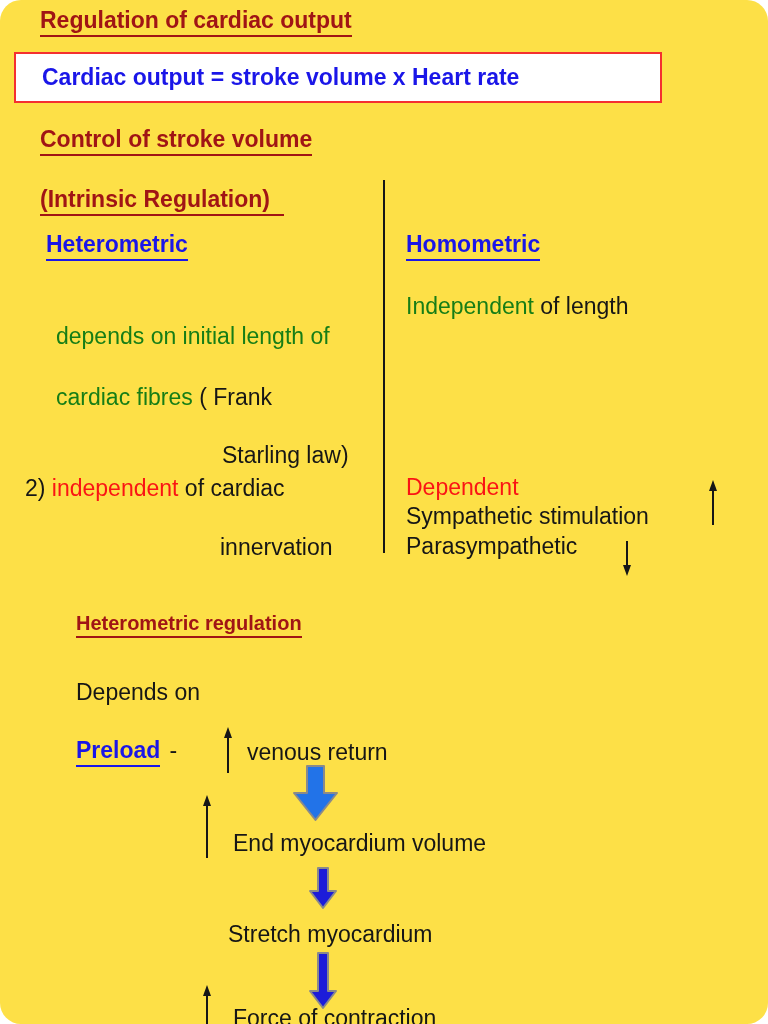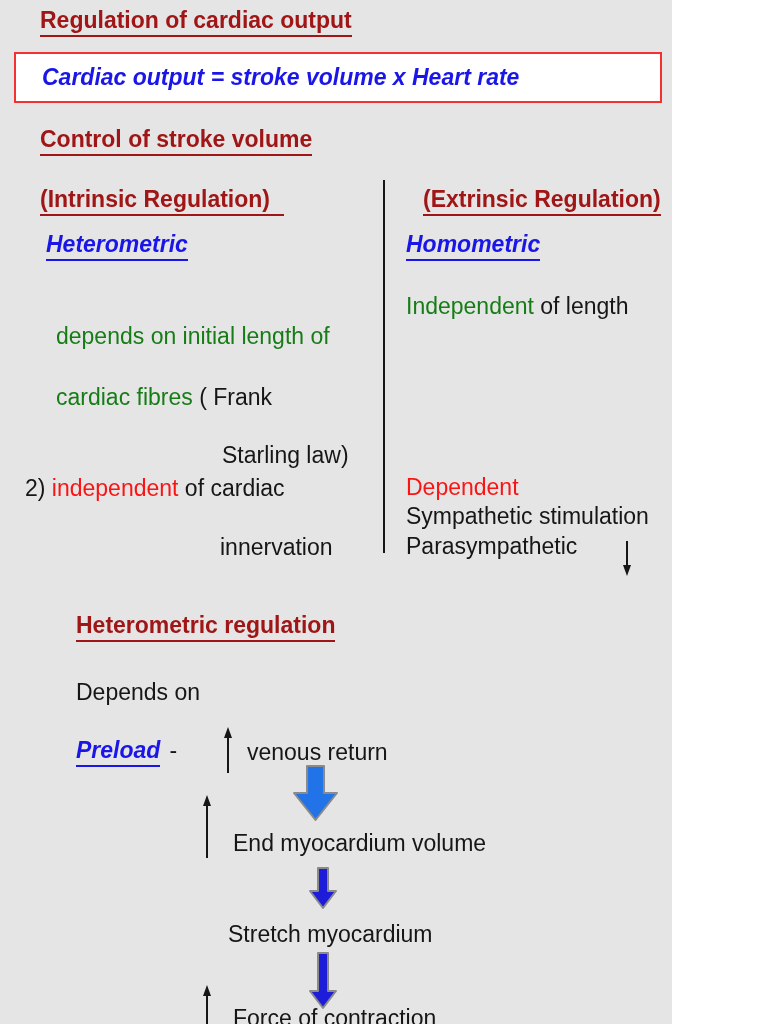--- a/index.html
+++ b/index.html
@@ -1,37 +1,37 @@
 <!DOCTYPE html>
 <html style="--dark-red: #A01515; --blue: #1A16E8; --green: #167D16; --red: #FA1414; --black: #161616; --box-border: #F43030; --divider: #2e2e2e; --arrow-blue-light: #2273E8; --arrow-blue-dark: #1C1CD9; --arrow-outline: #8a8a8a;"><head>
 <meta charset="utf-8">
 <style>
   * { margin:0; padding:0; box-sizing:border-box; }
   html,body { background:#fff; }
   body { font-family:"Liberation Sans","DejaVu Sans",sans-serif; }
-  .page { position:relative; width:672px; height:1024px; background:#e5e5e5; overflow:hidden; }
+  .page { position:relative; width:768px; height:1024px; background:#fde047; overflow:hidden;border-radius:21px; }
 
   .t { position:absolute; font-size:23px; line-height:1.22; color:var(--black,#161616); white-space:nowrap; }
   .bold { font-weight:bold; }
   .dark-red { color:var(--dark-red,#A01515); }
-  .blue { color:var(--blue,#1A16E8);font-style:italic; }
+  .blue { color:var(--blue,#1A16E8); }
   .green { color:var(--green,#167D16); }
   .red { color:var(--red,#FA1414); }
   .u { display:inline-block; border-bottom:2px solid currentColor; padding-bottom:1px; }
   .u-trail { padding-right:14px; }
 
   .formula-box { position:absolute; left:14px; top:52px; width:648px; height:51px;
                  border:2px solid var(--box-border,#F43030); display:flex; align-items:center;
                  padding-left:26px; background:#fff; }
   .formula-box .t { position:static; }
 
   .divider { position:absolute; left:383px; top:180px; width:2px; height:373px;
              background:var(--black,#2e2e2e); }
 
-  .big-title { font-size:23px; }
+  .big-title { font-size:20px; }
 
   svg.arrow { position:absolute; overflow:visible; }
   .thin-line { stroke:var(--black,#161616); stroke-width:2; }
   .thin-head { fill:var(--black,#161616); }
   .blue-arrow-light { fill:var(--arrow-blue-light,#2273E8); stroke:var(--arrow-outline,#8a8a8a); stroke-width:2; stroke-linejoin:round; }
   .blue-arrow-dark  { fill:var(--arrow-blue-dark,#1C1CD9);  stroke:var(--arrow-outline,#8a8a8a); stroke-width:2; stroke-linejoin:round; }
 
   .dash { margin-left:9px; }
 </style>
 </head>
@@ -62,23 +62,20 @@
   <div class="t green" style="left:56px;top:322px;">depends on initial length of</div>
   <div class="t" style="left:56px;top:383px;">
     <span class="green">cardiac fibres</span><span> ( Frank</span>
   </div>
   <div class="t" style="left:222px;top:413px;margin-top:28px;">Starling law)</div>
   <div class="t" style="left:25px;top:474px;">
     <span>2) </span><span class="red">independent</span><span> of cardiac</span>
   </div>
   <div class="t" style="left:220px;top:533px;">innervation</div>
 
-  <div class="t bold dark-red" style="left:423px;top:185px;">
-    <span class="u">(Extrinsic Regulation)</span>
-  </div>
   <div class="t bold blue" style="left:406px;top:230px;">
     <span class="u">Homometric</span>
   </div>
   <div class="t" style="left:406px;top:292px;text-align:center;">
     <span class="green">Independent</span><span> of length</span>
   </div>
   <div class="t red" style="left:406px;top:473px;">Dependent</div>
   <div class="t" style="left:406px;top:502px;">Sympathetic stimulation</div>
   <svg class="arrow" style="left:706px;top:480px;" width="14" height="46" viewBox="0 0 14 46">
     <line class="thin-line" x1="7" y1="45" x2="7" y2="8"></line>

